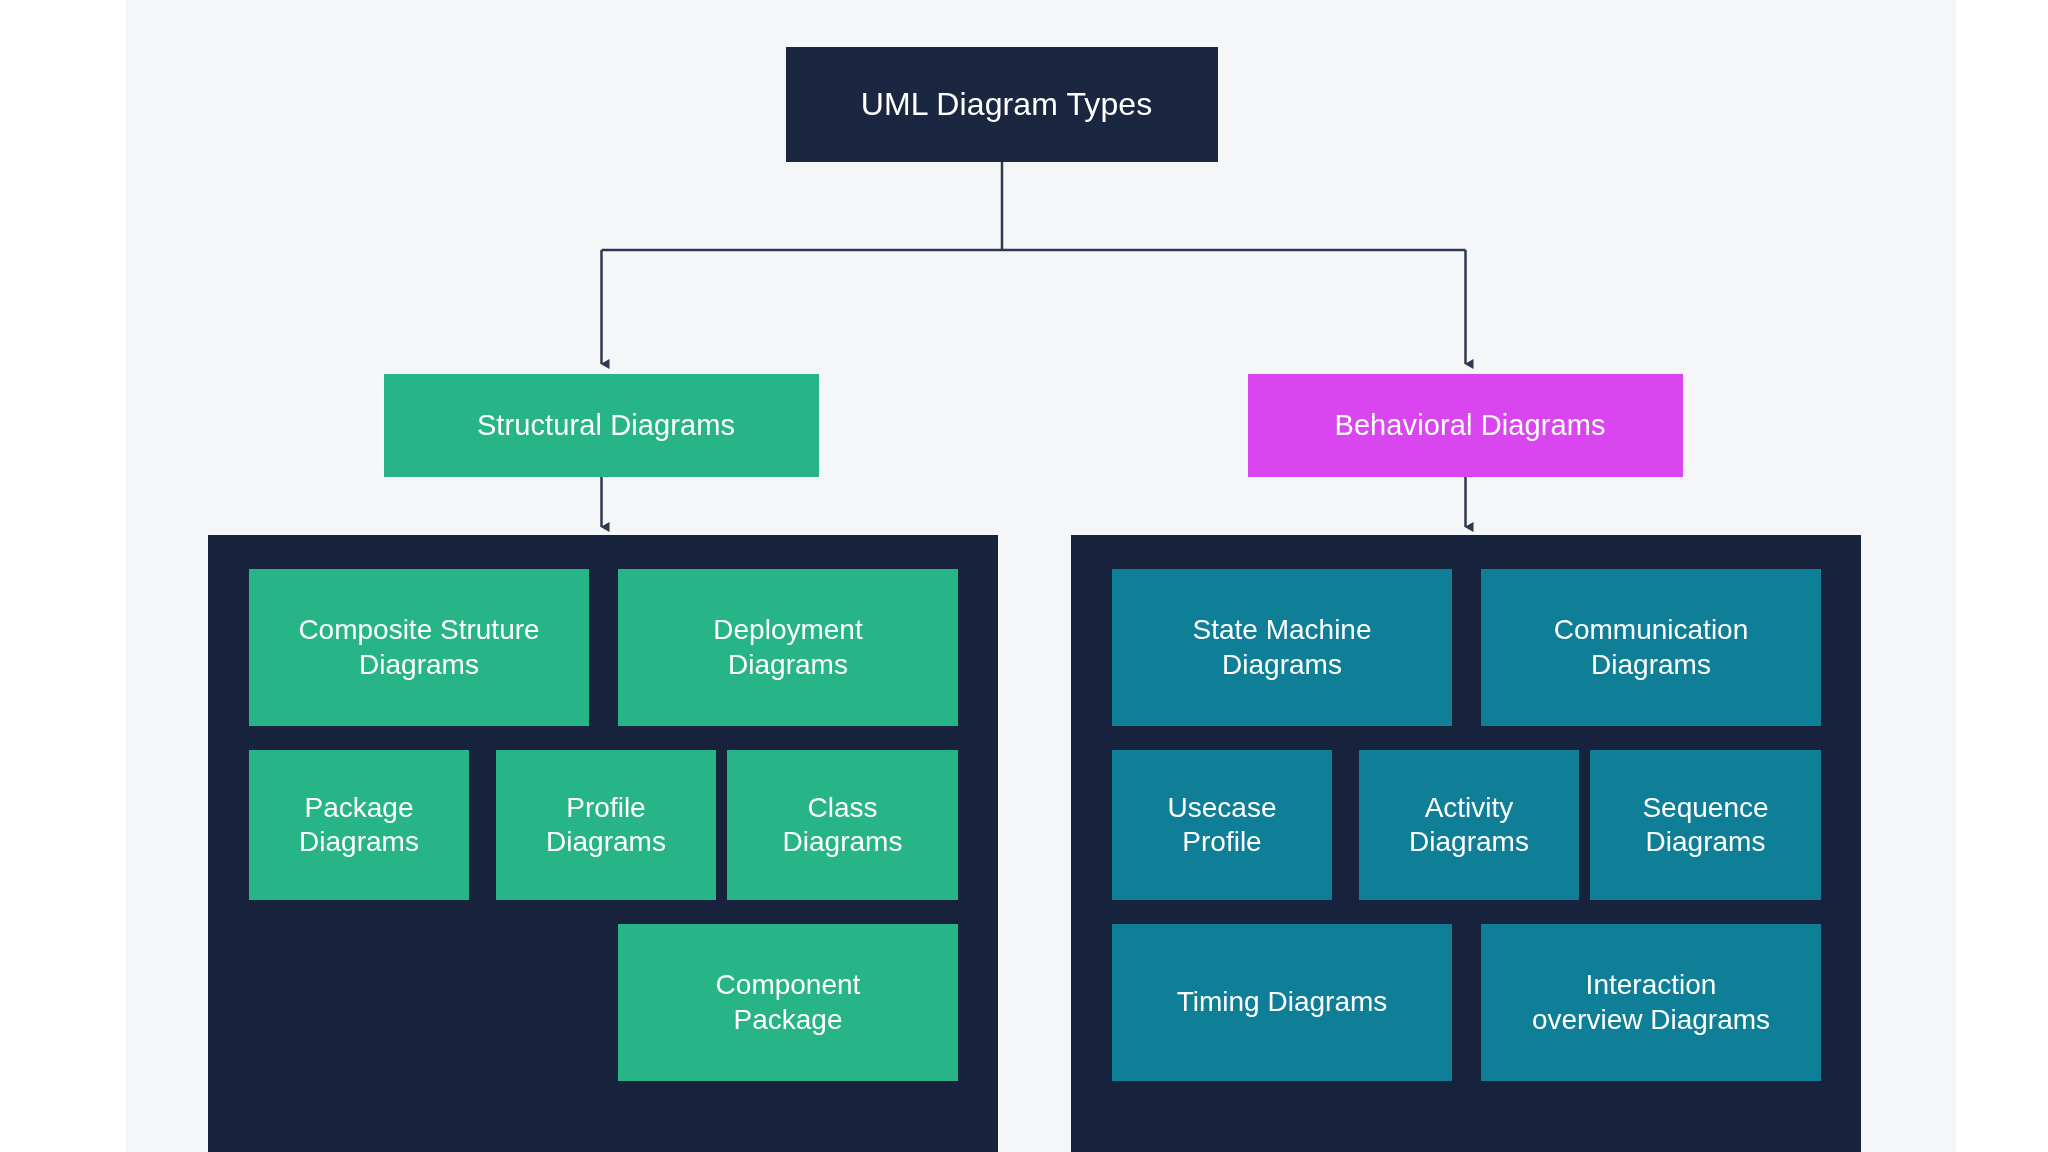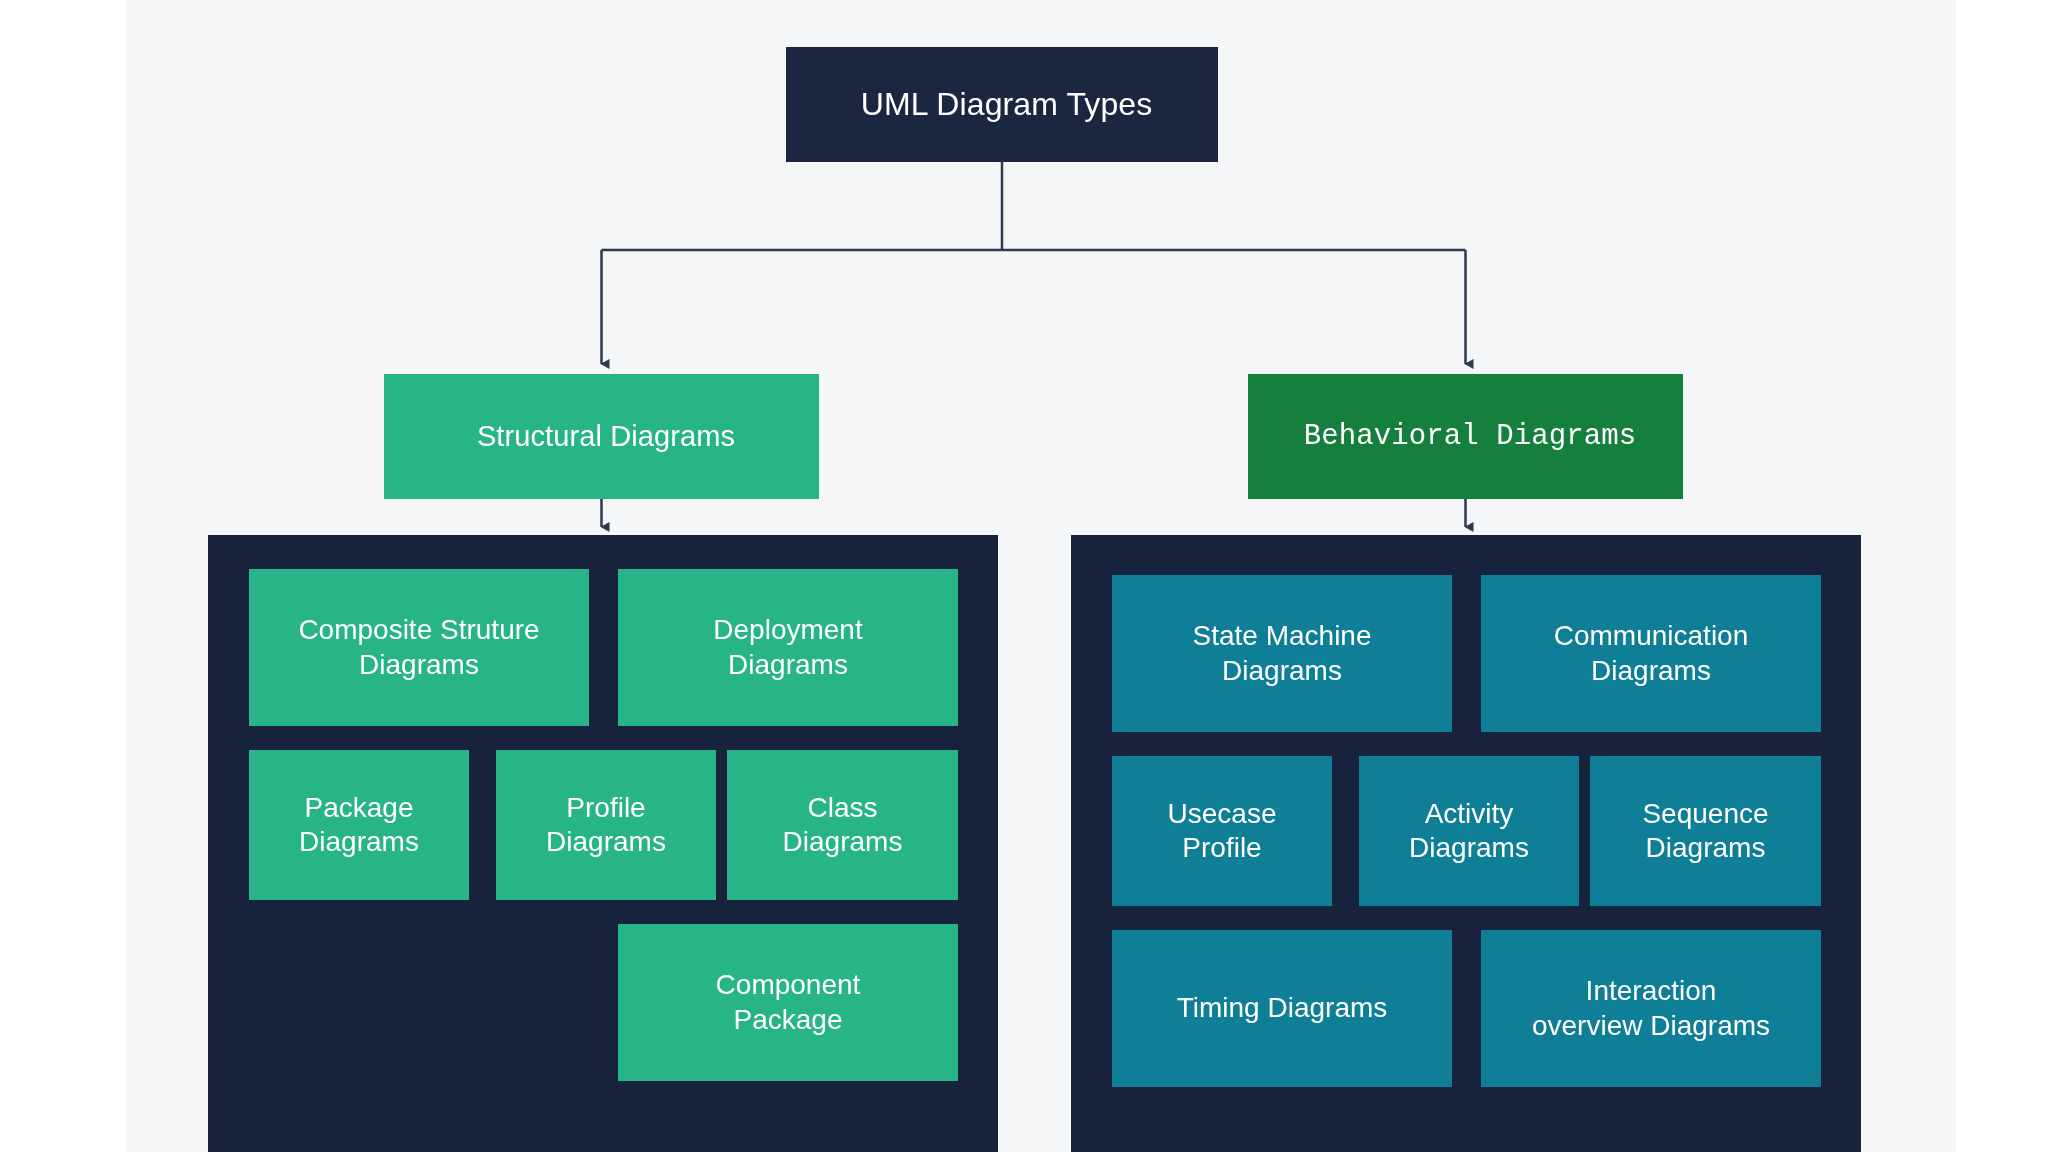--- a/index.html
+++ b/index.html
@@ -46,34 +46,33 @@
     left: 660px;
     top: 47px;
     width: 432px;
     height: 115px;
     background: #1b2740;
     font-size: 32px;
   }
 
   
   .category {
-    height: 125px;
+    height: 103px;
     font-size: 29px;
     top: 374px;
   }
   #structural-node {
     left: 258px;
     width: 435px;
     background: #27b486;
   }
   #behavioral-node {
     left: 1122px;
     width: 435px;
-    background: #15803d;
-    font-family: Liberation Mono, monospace;
+    background: #d946ef;
   }
 
   
   .container-panel {
     position: absolute;
     box-sizing: border-box;
     background: #17233c;
     top: 535px;
     height: 752px;
   }
@@ -94,21 +93,21 @@
     align-items: center;
     justify-content: center;
     text-align: center;
     color: #ffffff;
     font-size: 28px;
     line-height: 1.22;
     white-space: pre-line;
     font-weight: 400;
   }
   .leaf.green { background: #27b486; }
-  .leaf.teal  { background: #0f7e97; margin-top: 6px; }
+  .leaf.teal  { background: #0f7e97; }
 
   
   .row-a { top: 34px;  height: 157px; }
   .row-b { top: 215px; height: 150px; }
   .row-c { top: 389px; height: 157px; }
 
   
   .col2-left  { left: 41px;  width: 340px; }
   .col2-right { left: 410px; width: 340px; }
   

